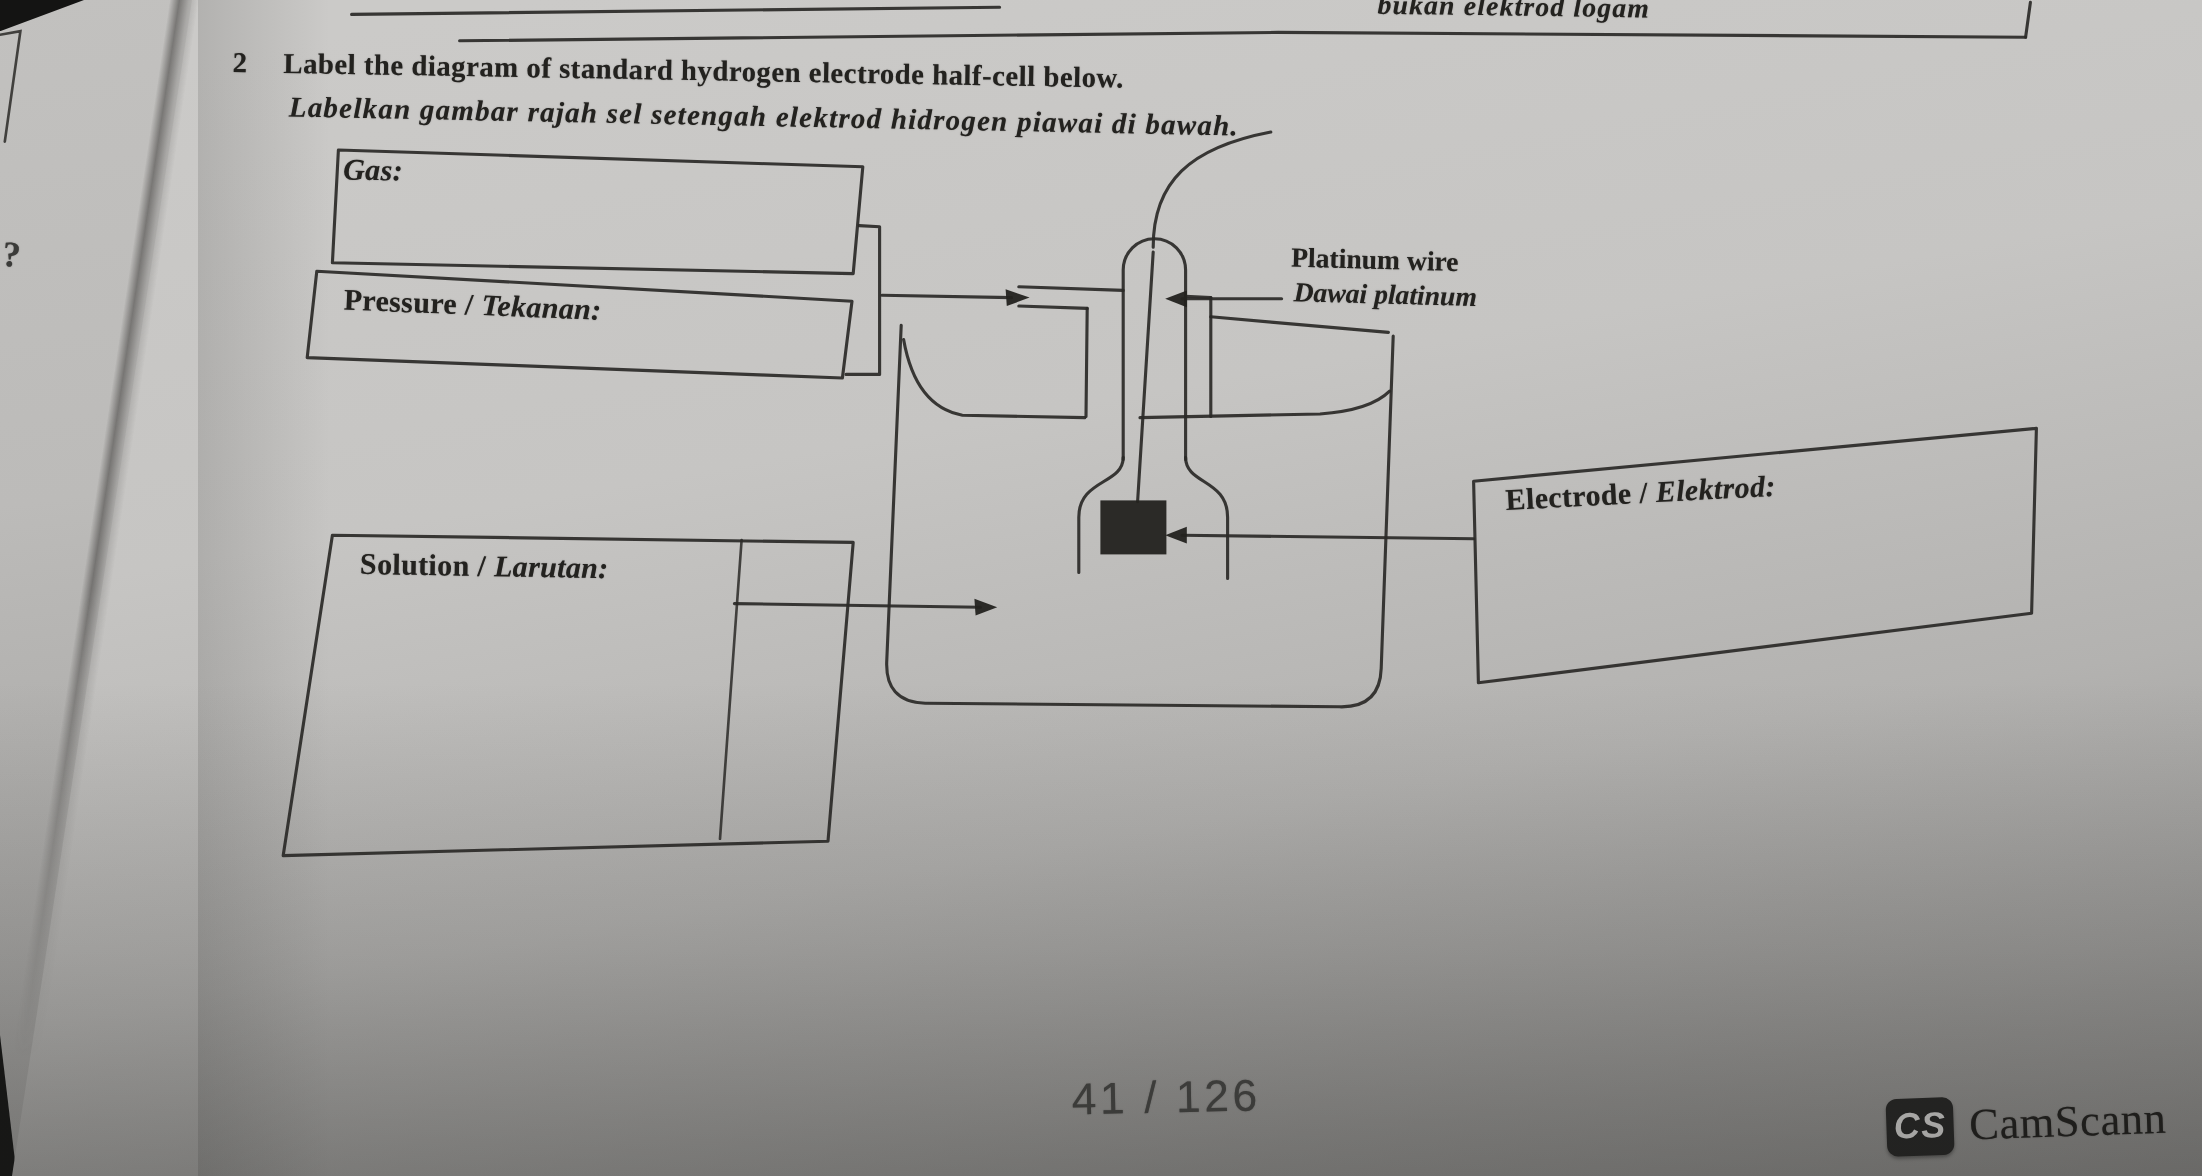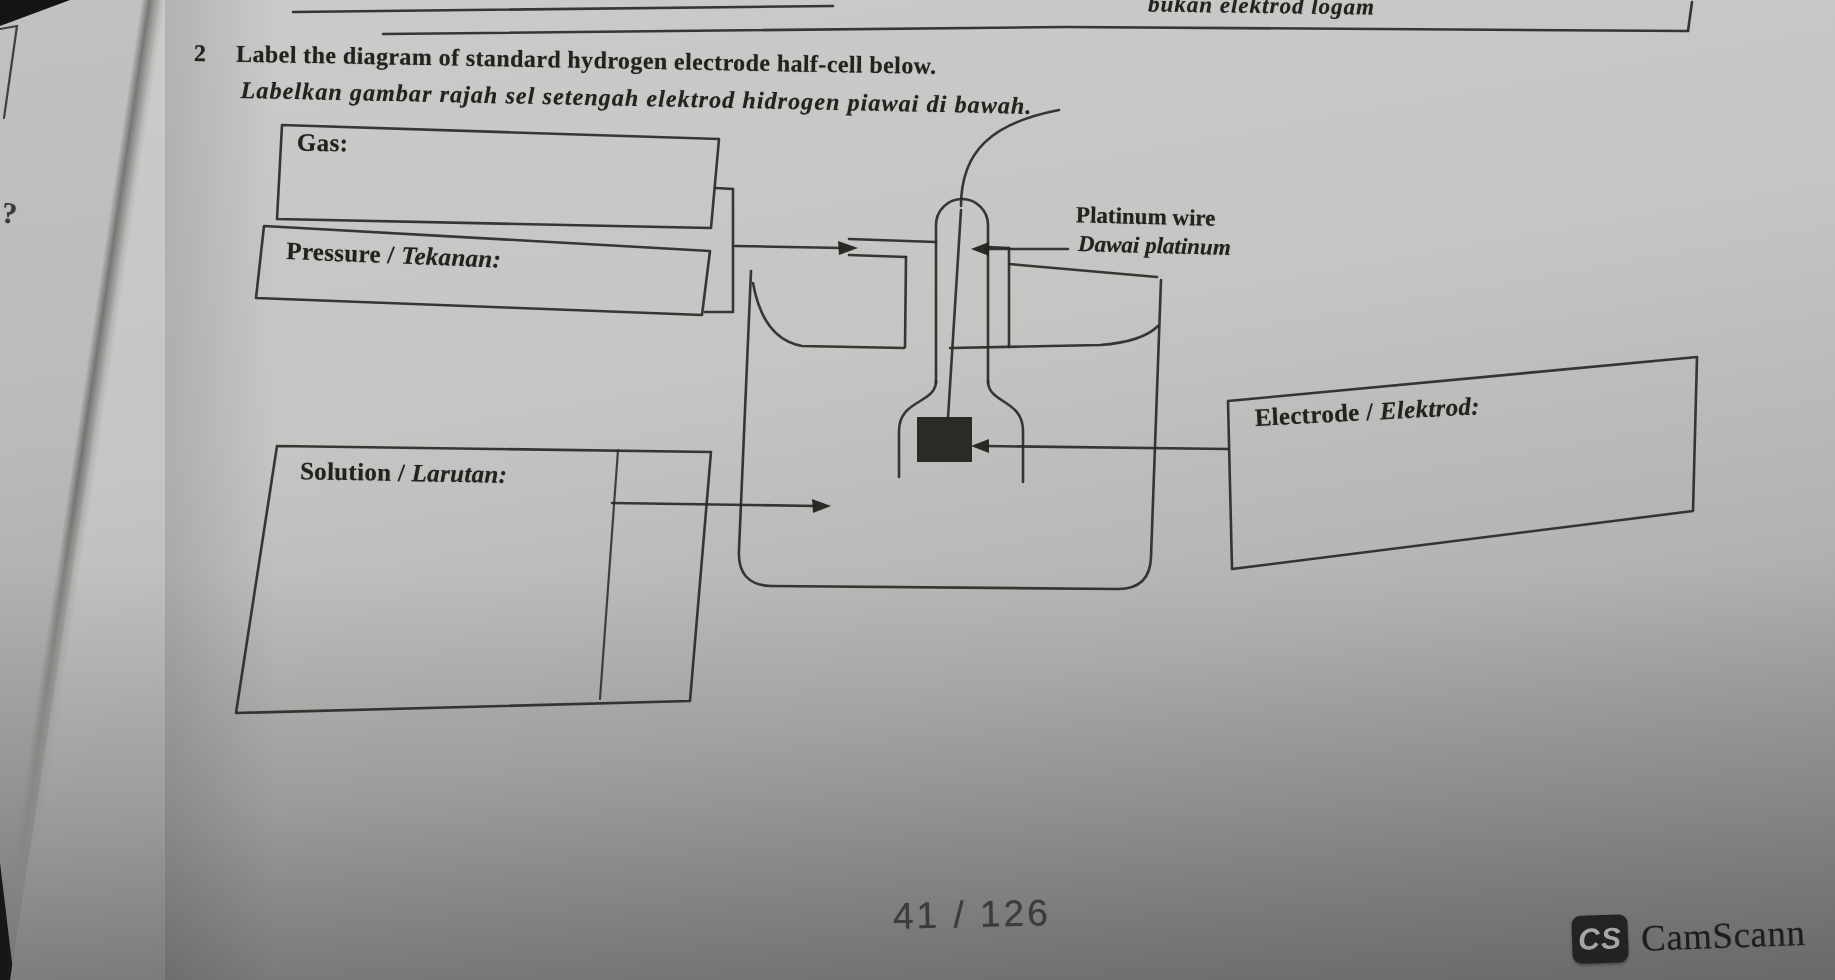--- a/index.html
+++ b/index.html
@@ -27,21 +27,21 @@
   .txt{position:absolute;color:#23221f;white-space:nowrap;
        text-shadow:0 0 1px rgba(35,34,31,.5);}
   .q-row{left:194px;top:40px;font-size:24px;font-weight:700;letter-spacing:.4px;
          transform:rotate(1deg);transform-origin:left top;display:flex;gap:30px;}
   .q-ms{left:241px;top:77px;font-size:24px;font-weight:600;font-style:italic;
         letter-spacing:1.1px;transform:rotate(1.15deg);transform-origin:left top;}
   .frag-top{left:1148px;top:-7px;font-size:23px;font-weight:600;font-style:italic;
         letter-spacing:1px;transform:rotate(.8deg);}
   .lbl{font-size:25px;font-weight:600;letter-spacing:.3px;}
   .lbl i{font-style:italic;}
-  .gas-lbl{left:297px;top:129px;transform:rotate(1deg);}
+  .gas-lbl{left:286px;top:129px;transform:rotate(1deg);font-style:italic;}
   .pressure-lbl{left:287px;top:237px;transform:rotate(2.3deg);transform-origin:left top;}
   .solution-lbl{left:300px;top:459px;transform:rotate(1deg);}
   .electrode-lbl{left:1254px;top:404px;transform:rotate(-3deg);transform-origin:left top;}
   .ptwire-en{left:1076px;top:204px;font-size:23px;font-weight:600;transform:rotate(1.5deg);}
   .ptwire-ms{left:1078px;top:233px;font-size:23px;font-weight:600;font-style:italic;transform:rotate(1.5deg);}
   .margin-q{left:2px;top:196px;font-size:30px;font-weight:600;color:#3b3b39;transform:rotate(6deg);}
   .page-num{left:893px;top:894px;font-family:"Liberation Sans","DejaVu Sans",sans-serif;
         font-size:37px;color:#454543;letter-spacing:3px;transform:rotate(-1.2deg);}
   
   .watermark{position:absolute;left:1572px;top:912px;display:flex;align-items:center;gap:13px;

